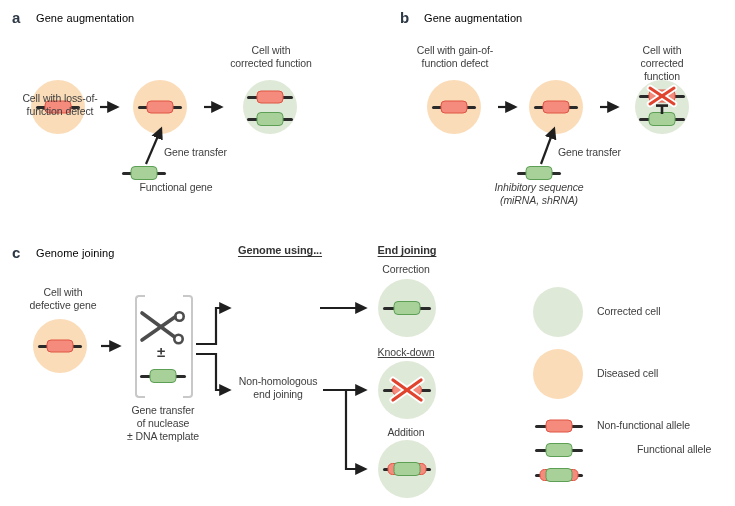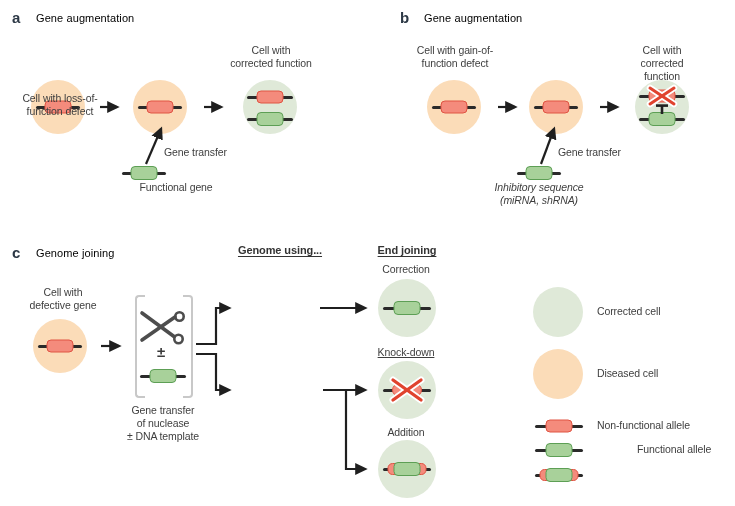--- a/index.html
+++ b/index.html
@@ -226,20 +226,22 @@
 (miRNA, shRNA)</div>
 
   <div class="label center" style="left:63px; top:286px;">Cell with
 defective gene</div>
   <div class="label center pm" style="left:161px; top:344px;">±</div>
   <div class="label center" style="left:163px; top:404px;">Gene transfer
 of nuclease
 ± DNA template</div>
   <div class="label center col-header" style="left:280px; top:244px;">Genome using...</div>
   <div class="label center col-header" style="left:407px; top:244px;">End joining</div>
+  <div class="label center" style="left:278px; top:375px;">Non-homologous
+end joining</div>
   <div class="label center" style="left:406px; top:263px;">Correction</div>
   <div class="label center" style="left:406px; top:346px;text-decoration:underline;">Knock-down</div>
   <div class="label center" style="left:406px; top:426px;">Addition</div>
 
   <div class="label" style="left:597px; top:305px;">Corrected cell</div>
   <div class="label" style="left:597px; top:367px;">Diseased cell</div>
   <div class="label" style="left:597px; top:419px;">Non-functional allele</div>
   <div class="label" style="left:597px; top:443px;padding-left:40px;">Functional allele</div>
 
 </div>

